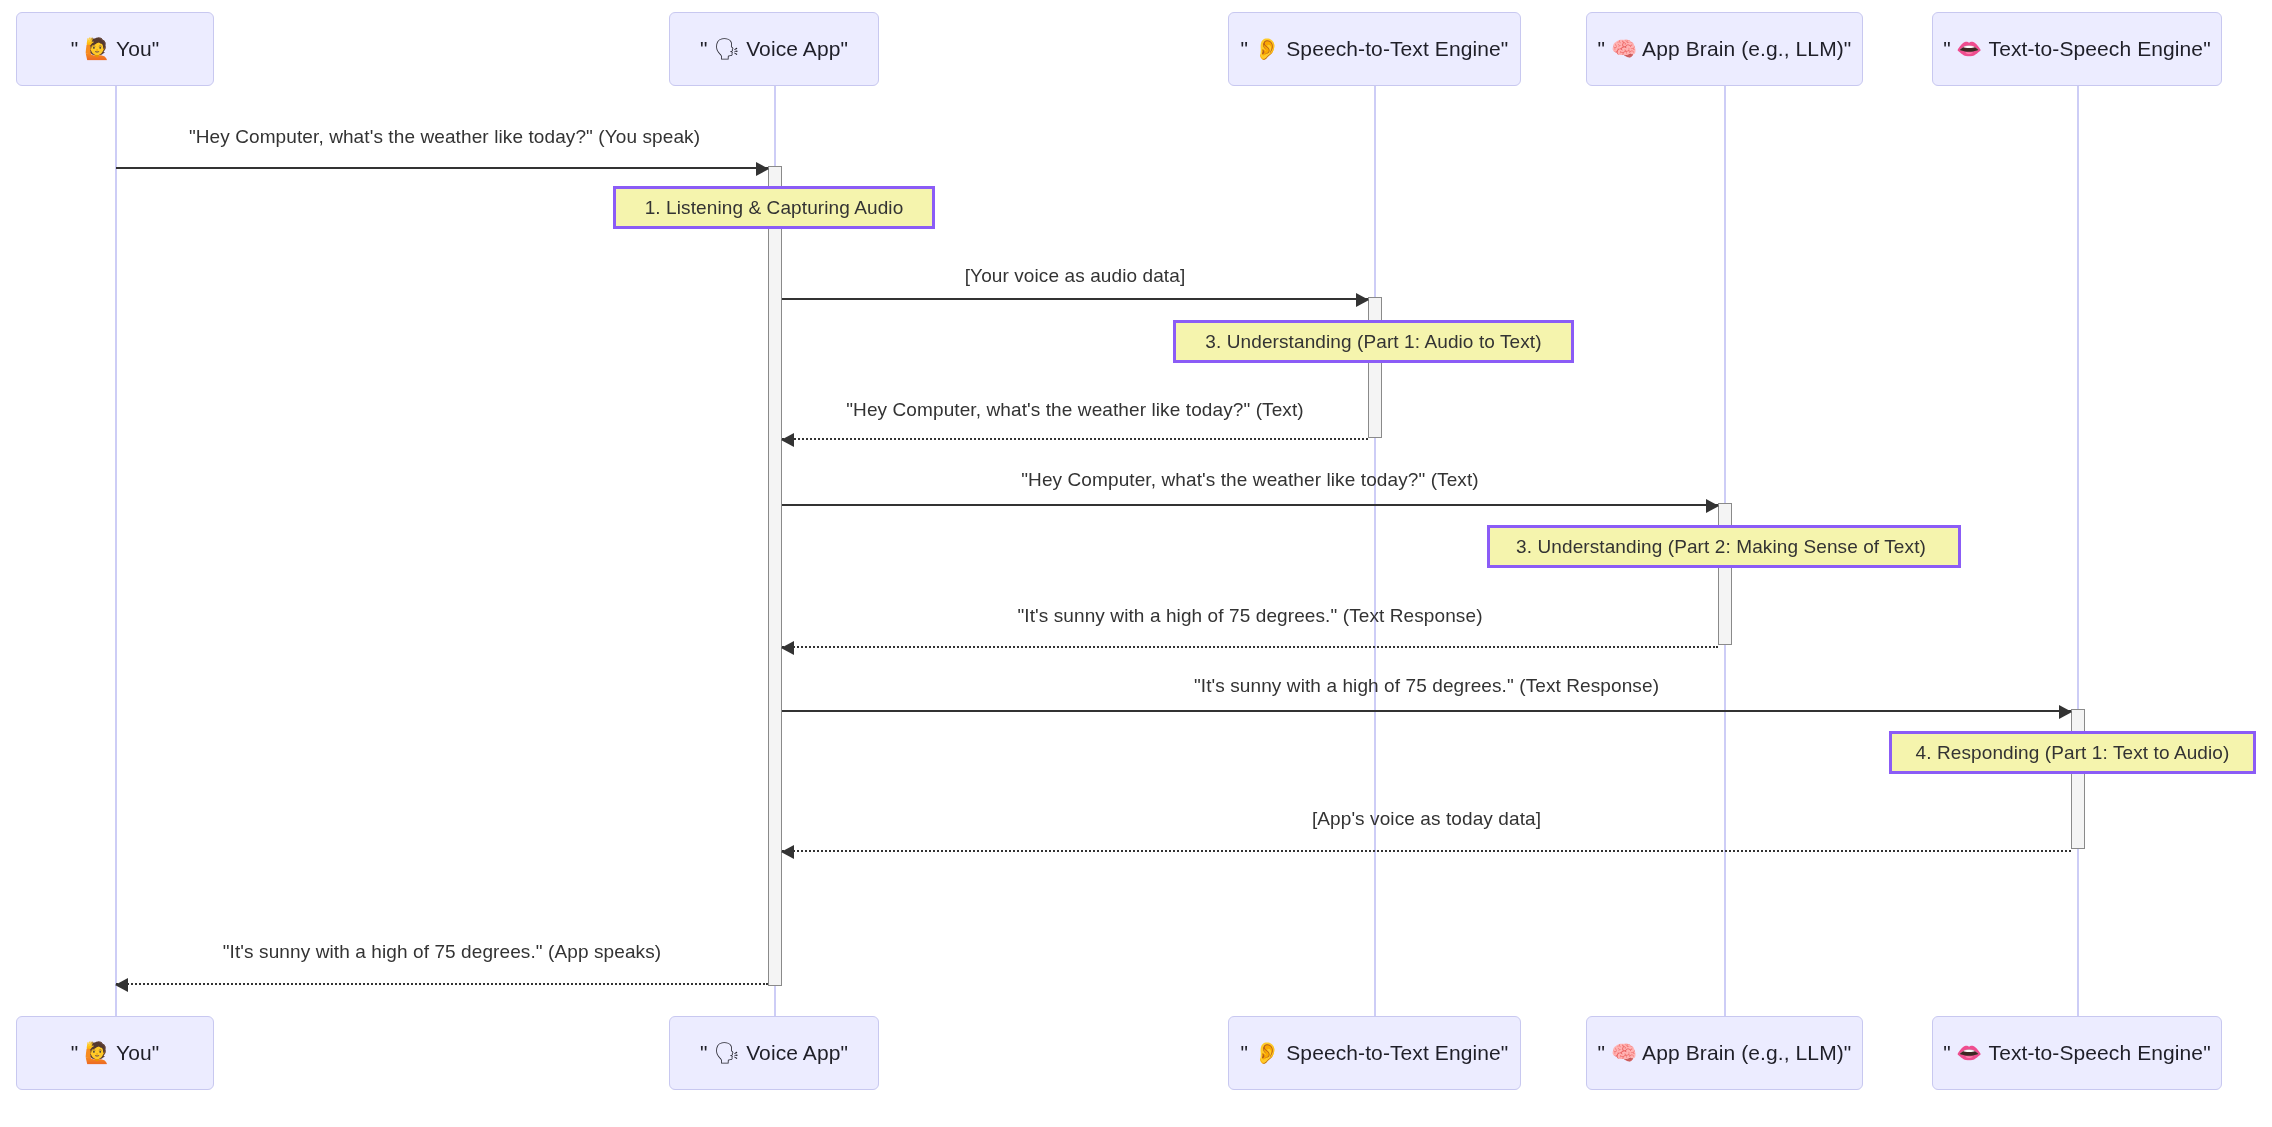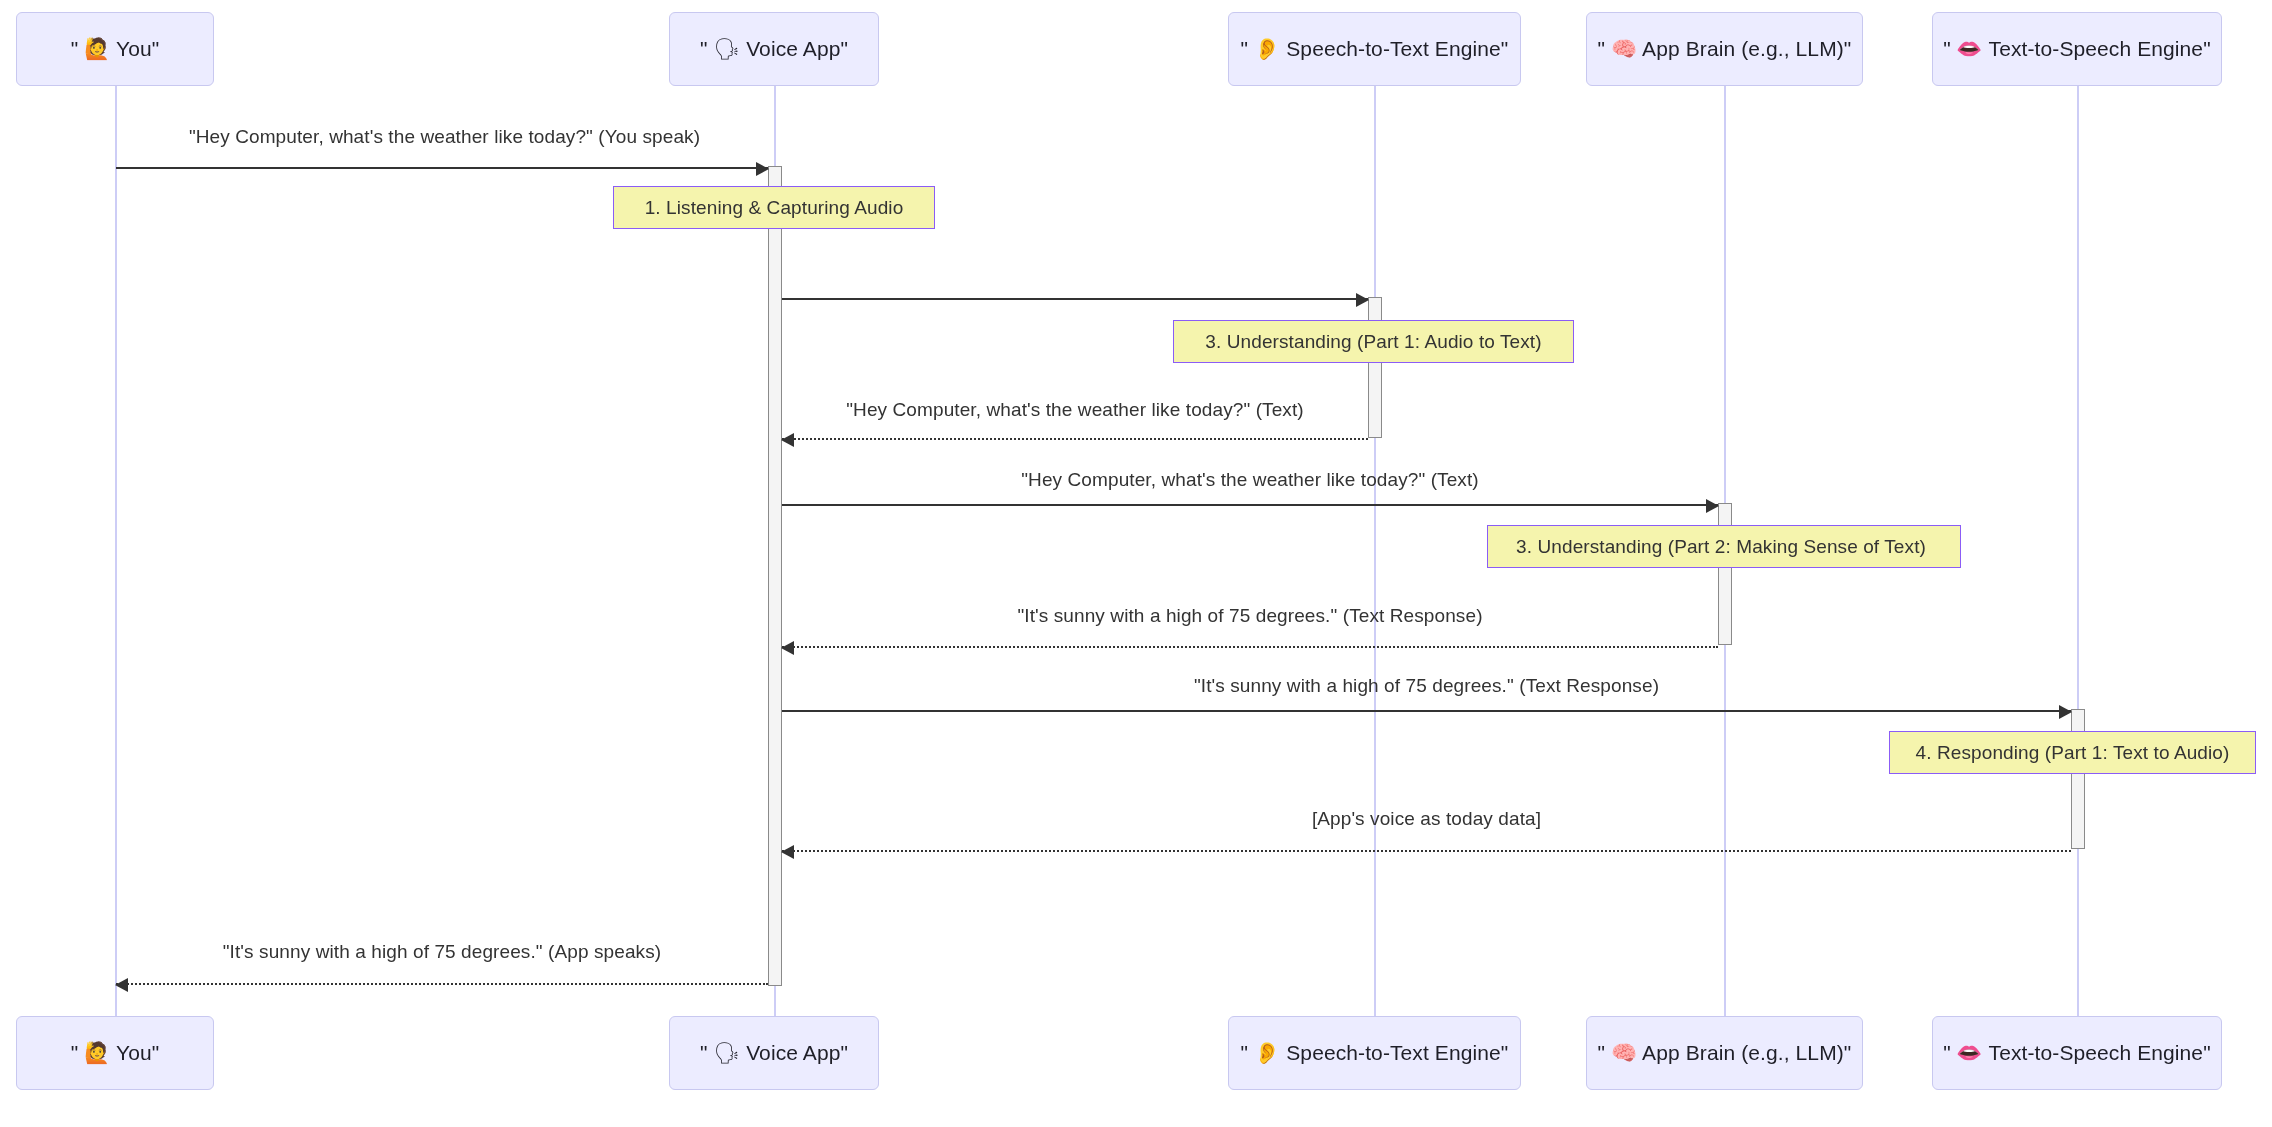--- a/index.html
+++ b/index.html
@@ -81,21 +81,21 @@
     color: #333333;
     white-space: nowrap;
     text-align: center;
     letter-spacing: 0.1px;
   }
   
   .note {
     position: absolute;
     box-sizing: border-box;
     background: #f5f4ad;
-    border: 1px solid #8b5cf6;
+    border: 3px solid #8b5cf6;
     display: flex;
     align-items: center;
     justify-content: center;
     font-size: 19px;
     color: #333333;
     white-space: nowrap;
     padding: 0 14px;
     letter-spacing: 0.1px;
   }
 </style>
@@ -149,20 +149,21 @@
 
   <div class="msg-label" style="left:115px; top:126px; width:659px;">"Hey Computer, what's the weather like today?" (You speak)</div>
   <div class="msg" style="left:116px; top:167px; width:652px;">
     <span class="arrowhead right"></span>
   </div>
 
   <div class="note" style="left:613px; top:186px; width:322px; height:43px;">
     <span>1. Listening &amp; Capturing Audio</span>
   </div>
 
+  <div class="msg-label" style="left:782px; top:265px; width:586px;">[Your voice as audio data]</div>
   <div class="msg" style="left:782px; top:298px; width:586px;">
     <span class="arrowhead right"></span>
   </div>
 
   <div class="note" style="left:1173px; top:320px; width:401px; height:43px;">
     <span>3. Understanding (Part 1: Audio to Text)</span>
   </div>
 
   <div class="msg-label" style="left:782px; top:399px; width:586px;">"Hey Computer, what's the weather like today?" (Text)</div>
   <div class="msg dashed" style="left:782px; top:438px; width:586px;">

